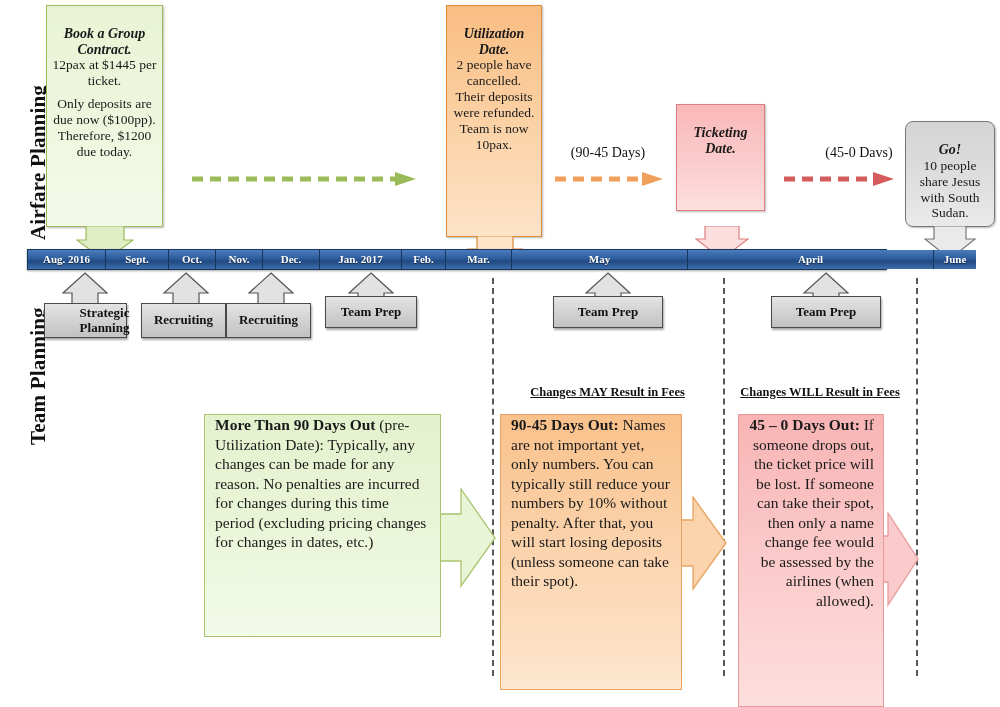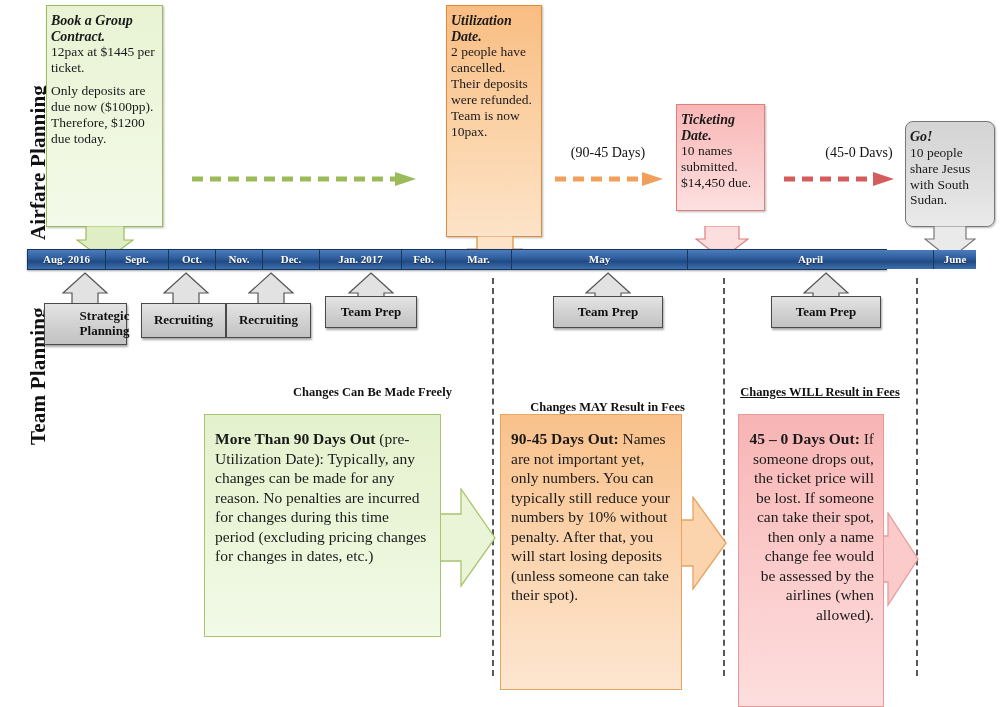--- a/index.html
+++ b/index.html
@@ -7,21 +7,21 @@
        font-family:"Liberation Serif","DejaVu Serif",serif;color:#1a1a1a;}
   #stage{position:absolute;left:0;top:0;width:1000px;height:707px;}
 
   
   .vlabel{position:absolute;font-family:"Liberation Serif",serif;font-weight:bold;
           font-size:21px;letter-spacing:.2px;color:#111;
           transform-origin:0 0;transform:rotate(-90deg);white-space:nowrap;}
 
   
   .callout{position:absolute;box-sizing:border-box;border:1px solid #8a8a8a;
-           text-align:left;line-height:1.18;font-size:13.5px;padding:7px 4px 4px 4px;
+           text-align:center;line-height:1.18;font-size:13.5px;padding:20px 4px 4px 4px;
            box-shadow:1px 1px 2px rgba(0,0,0,.28);}
   .callout b{display:block;font-weight:bold;font-style:italic;font-size:14px;line-height:1.12;}
   .callout .p2{margin-top:7px;display:block;}
   .green{background:linear-gradient(180deg,#e9f3d4 0%,#eef7de 55%,#f4fae9 100%);border-color:#9cbb5a;}
   .orange{background:linear-gradient(180deg,#f9bd82 0%,#fbd3a8 55%,#fde3c8 100%);border-color:#e08b37;}
   .pink{background:linear-gradient(180deg,#f9b7b7 0%,#fbcccc 55%,#fde0e0 100%);border-color:#dd7f7f;}
   .grey{background:linear-gradient(180deg,#d4d4d4 0%,#dedede 55%,#eaeaea 100%);border-color:#777;border-radius:8px;}
 
   
   .ptr{position:absolute;}
@@ -42,21 +42,21 @@
            line-height:1.12;color:#111;box-shadow:1px 2px 2px rgba(0,0,0,.35);
            display:flex;align-items:center;justify-content:center;padding:2px;}
   .uparrow{position:absolute;}
 
   
   .vsep{position:absolute;width:0;border-left:2px dashed #575757;}
 
   
   .bandhdr{position:absolute;font-weight:bold;font-size:12.5px;text-align:center;color:#111;}
   .policy{position:absolute;box-sizing:border-box;border:1px solid;
-          font-size:15.5px;line-height:1.26;padding:14px 9px 7px 10px;}
+          font-size:15.5px;line-height:1.26;padding:0 9px 7px 10px;}
   .policy b{font-weight:bold;}
   .pgreen{background:linear-gradient(180deg,#e4f1cd 0%,#eaf5d8 50%,#f2fae8 100%);border-color:#a8c46c;}
   .porange{background:linear-gradient(180deg,#f9c18b 0%,#fbd4ae 50%,#fde6d0 100%);border-color:#e8a360;}
   .ppink{background:linear-gradient(180deg,#f8b4b4 0%,#fbcaca 50%,#fddede 100%);border-color:#e79a9a;text-align:right;}
 
   
   .dasharrow{position:absolute;}
   .darrlabel{position:absolute;font-size:14px;text-align:center;color:#111;white-space:nowrap;}
 </style>
 </head>
@@ -79,21 +79,20 @@
   <div class="callout orange" style="left:446px;top:5px;width:96px;height:232px;">
     <b>Utilization Date.</b>
     <span>2 people have cancelled. Their deposits were refunded. Team is now 10pax.</span>
   </div>
   <svg class="ptr" style="left:467px;top:236px;" width="56" height="34" viewBox="0 0 56 34">
     <polygon points="10,0 10,13 1,13 28,33 55,13 46,13 46,0" fill="#fde3c8" stroke="#e08b37" stroke-width="1.2"></polygon>
   </svg>
 
   <div class="callout pink" style="left:676px;top:104px;width:89px;height:107px;">
     <b>Ticketing Date.</b>
-    <span>10 names submitted. $14,450 due.</span>
   </div>
   <svg class="ptr" style="left:695px;top:226px;" width="54" height="34" viewBox="0 0 54 34">
     <polygon points="10,0 10,13 1,13 27,33 53,13 44,13 44,0" fill="#fddede" stroke="#dd7f7f" stroke-width="1.2"></polygon>
   </svg>
 
   <div class="callout grey" style="left:905px;top:121px;width:90px;height:106px;">
     <b>Go!</b>
     <span>10 people share Jesus with South Sudan.</span>
   </div>
   <svg class="ptr" style="left:924px;top:226px;" width="52" height="34" viewBox="0 0 52 34">
@@ -127,21 +126,21 @@
       <div class="month" style="width: 44px; flex: 0 0 44px; background: linear-gradient(rgb(76, 124, 187) 0%, rgb(47, 95, 158) 42%, rgb(33, 74, 131) 60%, rgb(62, 111, 174) 100%);"><span>Feb.</span></div>
       <div class="month" style="width: 66px; flex: 0 0 66px; background: linear-gradient(rgb(76, 124, 187) 0%, rgb(47, 95, 158) 42%, rgb(33, 74, 131) 60%, rgb(62, 111, 174) 100%);"><span>Mar.</span></div>
       <div class="month" style="width: 176px; flex: 0 0 176px; background: linear-gradient(rgb(76, 124, 187) 0%, rgb(47, 95, 158) 42%, rgb(33, 74, 131) 60%, rgb(62, 111, 174) 100%);"><span>May</span></div>
       <div class="month" style="width: 246px; flex: 0 0 246px; background: linear-gradient(rgb(76, 124, 187) 0%, rgb(47, 95, 158) 42%, rgb(33, 74, 131) 60%, rgb(62, 111, 174) 100%);"><span>April</span></div>
       <div class="month" style="width: 42px; flex: 0 0 42px; background: linear-gradient(rgb(76, 124, 187) 0%, rgb(47, 95, 158) 42%, rgb(33, 74, 131) 60%, rgb(62, 111, 174) 100%);"><span>June</span></div>
     </div>
 
   <svg class="uparrow" style="left:62px;top:272px;" width="46" height="36" viewBox="0 0 46 36">
     <polygon points="23,1 45,21 36,21 36,35 10,35 10,21 1,21" fill="#e2e2e2" stroke="#555" stroke-width="1.2"></polygon>
   </svg>
-  <div class="teambox" style="left:44px;top:303px;width:83px;height:42px;padding-left:40px;">
+  <div class="teambox" style="left:44px;top:303px;width:83px;height:35px;padding-left:40px;">
     <span>Strategic Planning</span>
   </div>
 
   <svg class="uparrow" style="left:163px;top:272px;" width="46" height="36" viewBox="0 0 46 36">
     <polygon points="23,1 45,21 36,21 36,35 10,35 10,21 1,21" fill="#e2e2e2" stroke="#555" stroke-width="1.2"></polygon>
   </svg>
   <div class="teambox" style="left:141px;top:303px;width:85px;height:35px;">
     <span>Recruiting</span>
   </div>
 
@@ -170,22 +169,21 @@
     <polygon points="23,1 45,21 36,21 36,35 10,35 10,21 1,21" fill="#e2e2e2" stroke="#555" stroke-width="1.2"></polygon>
   </svg>
   <div class="teambox" style="left:771px;top:296px;width:110px;height:32px;">
     <span>Team Prep</span>
   </div>
 
   <div class="vsep" style="left:492px;top:278px;height:398px;"></div>
   <div class="vsep" style="left:723px;top:278px;height:398px;"></div>
   <div class="vsep" style="left:916px;top:278px;height:398px;"></div>
 
-  <div class="bandhdr" style="left:260px;top:385px;width:225px;">Changes Can Be Made Freely</div>
-  <div class="bandhdr" style="left:500px;top:400px;width:215px;">Changes MAY Result in Fees</div>
+  <div class="bandhdr" style="left:500px;top:385px;width:215px;text-decoration:underline;">Changes MAY Result in Fees</div>
   <div class="bandhdr" style="left:730px;top:385px;width:180px;text-decoration:underline;">Changes WILL Result in Fees</div>
 
   <svg style="position:absolute;left:425px;top:488px;" width="72" height="100" viewBox="0 0 72 100">
     <polygon points="1,26 36,26 36,1 70,50 36,98 36,73 1,73" fill="#eaf5d8" stroke="#a8c46c" stroke-width="1.3"></polygon>
   </svg>
   <svg style="position:absolute;left:660px;top:496px;" width="68" height="95" viewBox="0 0 68 95">
     <polygon points="1,24 33,24 33,1 66,47 33,93 33,70 1,70" fill="#fbd4ae" stroke="#e8a360" stroke-width="1.3"></polygon>
   </svg>
   <svg style="position:absolute;left:858px;top:512px;" width="62" height="95" viewBox="0 0 62 95">
     <polygon points="1,24 30,24 30,1 60,47 30,93 30,70 1,70" fill="#fbcaca" stroke="#e79a9a" stroke-width="1.3"></polygon>

